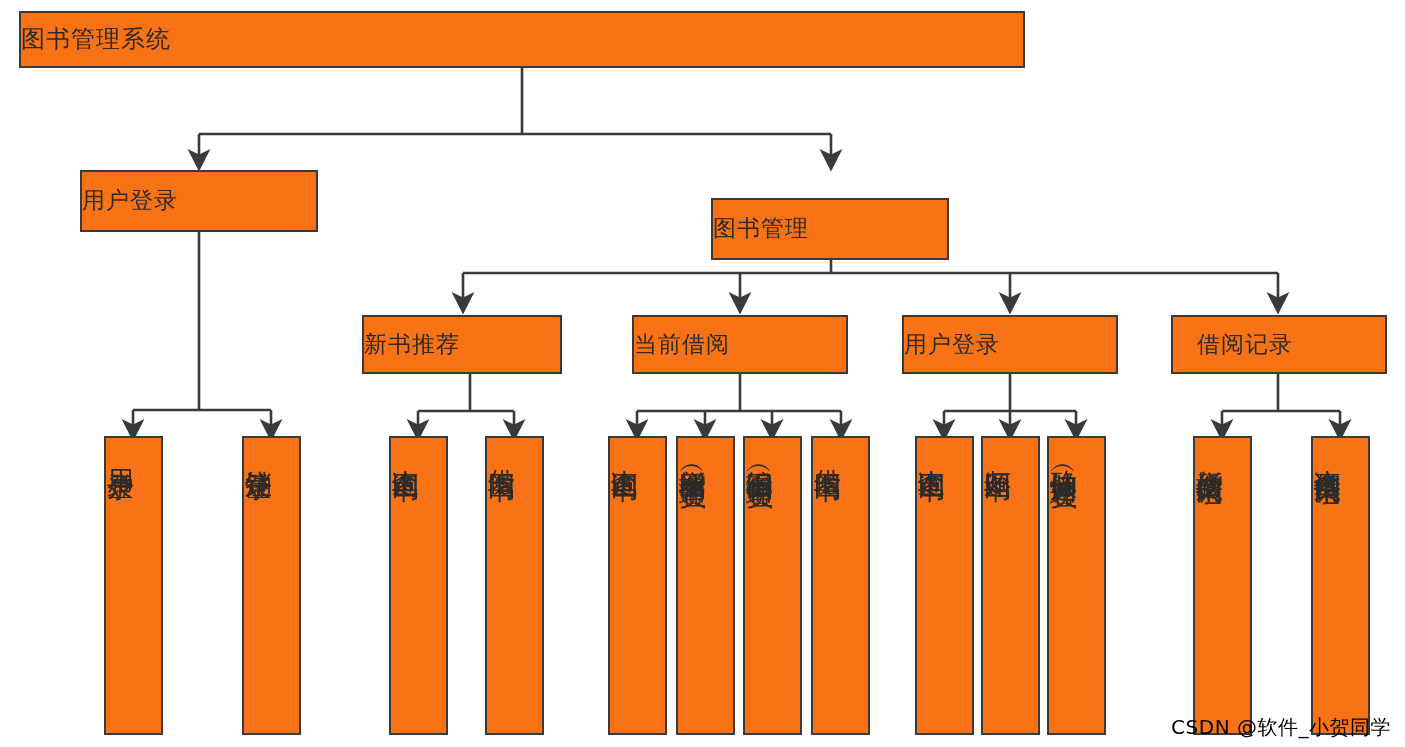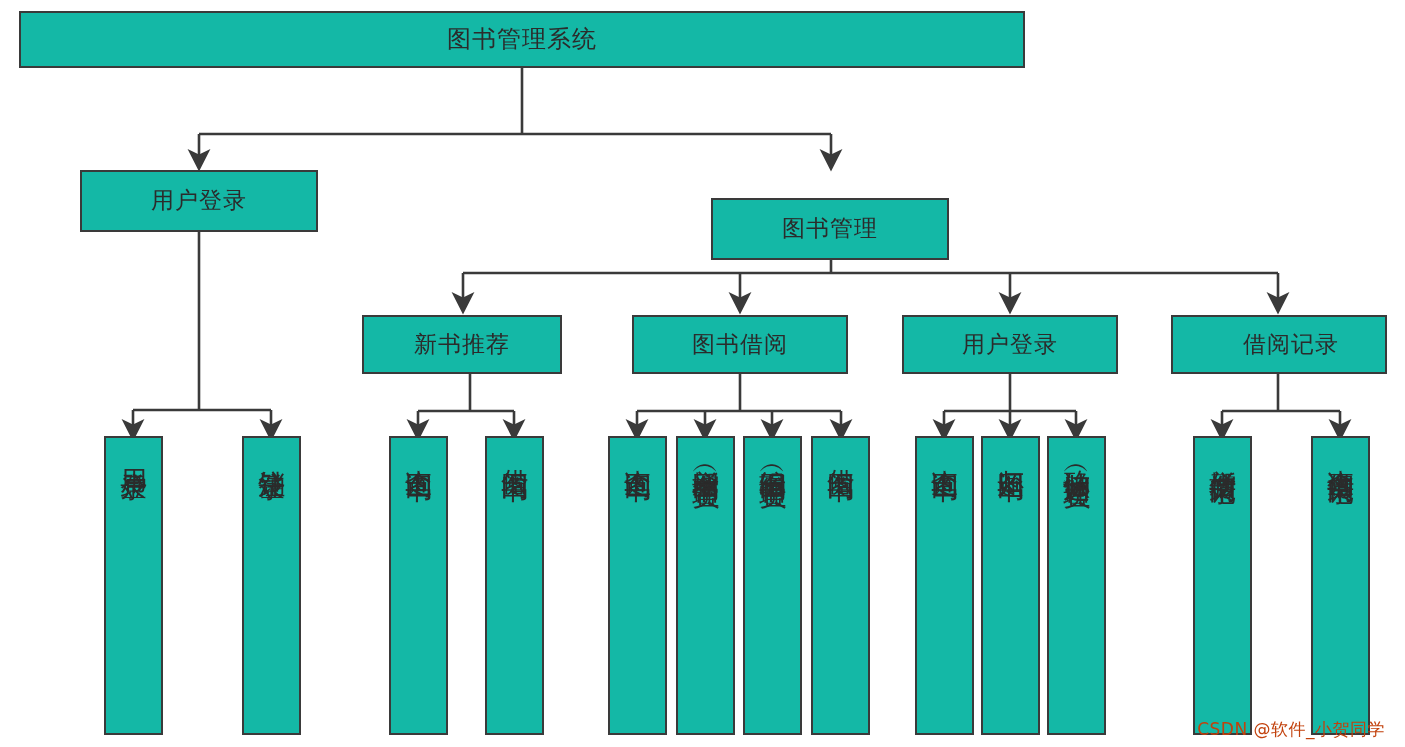--- a/index.html
+++ b/index.html
@@ -22,25 +22,25 @@
     position: absolute;
     left: 0;
     top: 0;
     width: 1405px;
     height: 747px;
     pointer-events: none;
   }
   .node {
     position: absolute;
     box-sizing: border-box;
-    background: #14b8a6;
+    background: #f97316;
     border: 2px solid #3a3a3a;
     display: flex;
     align-items: center;
-    justify-content: center;
+    justify-content: flex-start;
     color: #2b2b2b;
   }
   .node .label {
     display: block;
     text-align: center;
     line-height: 1.18;
     white-space: nowrap;
   }
   
   .node.horiz .label {
@@ -58,24 +58,24 @@
   .node.vert .label {
     writing-mode: vertical-rl;
     text-orientation: upright;
     font-size: 27px;
     line-height: 1.06;
     letter-spacing: 2px;
     white-space: nowrap;
   }
   .watermark {
     position: absolute;
-    right: 20px;
+    right: 14px;
     bottom: 6px;
-    font-size: 17px;
-    color: #c2410c;
+    font-size: 20px;
+    color: #000000;
     letter-spacing: 0.5px;
     white-space: nowrap;
     user-select: none;
   }
 </style>
 </head>
 <body>
 
 <div id="canvas">
 
@@ -137,21 +137,21 @@
     <span class="label">用户登录</span>
   </div>
   <div class="node horiz" style="left:711px; top:170px; width:238px; height:62px;margin-top:28px;">
     <span class="label">图书管理</span>
   </div>
 
   <div class="node horiz" style="left:362px; top:315px; width:200px; height:59px;">
     <span class="label">新书推荐</span>
   </div>
   <div class="node horiz" style="left:632px; top:315px; width:216px; height:59px;">
-    <span class="label">图书借阅</span>
+    <span class="label">当前借阅</span>
   </div>
   <div class="node horiz" style="left:902px; top:315px; width:216px; height:59px;">
     <span class="label">用户登录</span>
   </div>
   <div class="node horiz" style="left:1171px; top:315px; width:216px; height:59px;padding-left:24px;">
     <span class="label">借阅记录</span>
   </div>
 
   <div class="node vert" style="left:104px; top:436px; width:59px; height:299px;">
     <span class="label">用户登录</span>

